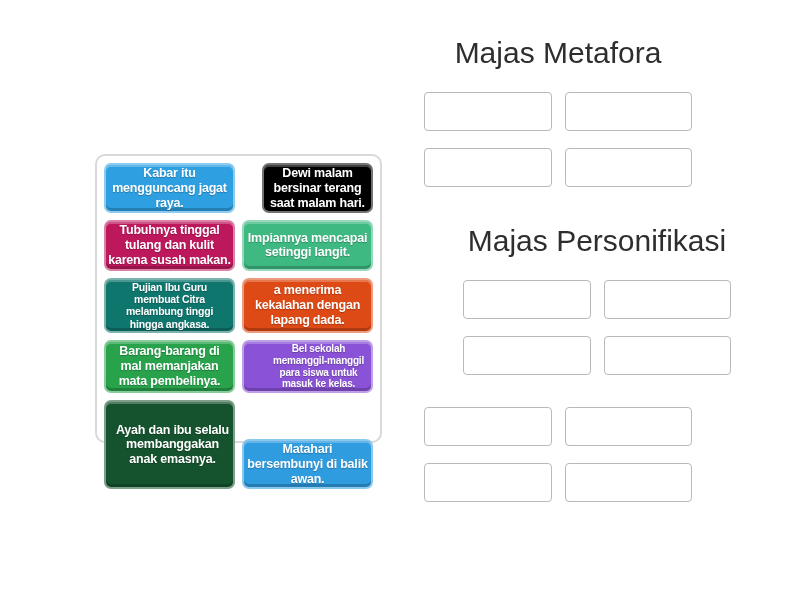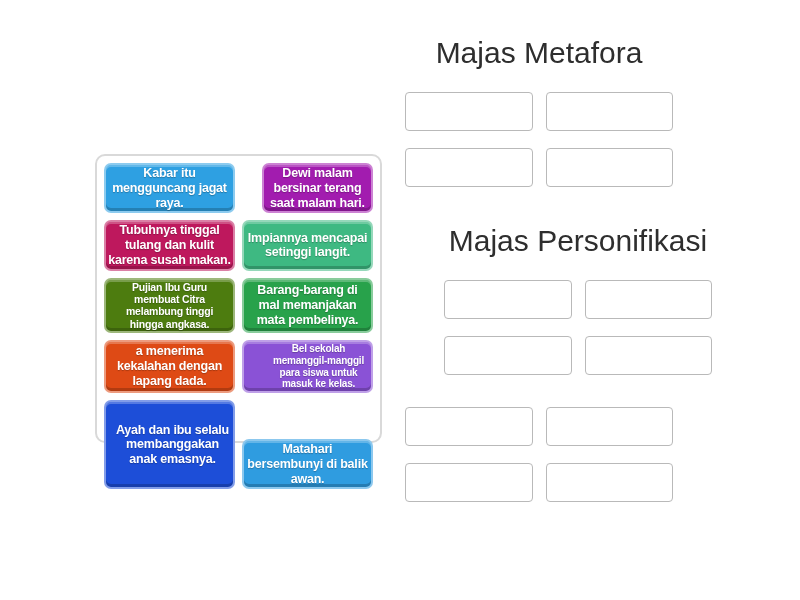--- a/index.html
+++ b/index.html
@@ -52,21 +52,21 @@
     cursor: grab;
     user-select: none;
   }
   .tile.md { font-size: 12.5px; }
   .tile.sm { font-size: 10.5px; }
   .tile.xs { font-size: 10px; padding-left: 24px; }
 
   
   .group {
     position: absolute;
-    left: 405px;
+    left: 424px;
     width: 268px;
   }
   .group.g1 { top: 32px; }
   .group.g2 { top: 220px; margin-left: 39px; }
   .group.g3 { top: 407px; }
   .group h2 {
     margin: 0 0 18px 0;
     font-size: 30px;
     font-weight: 400;
     line-height: 42px;
@@ -90,42 +90,42 @@
 </style>
 </head>
 <body>
 
 <div class="stage">
 
   <div class="panel">
       <div class="tile md" style="background: rgb(46, 160, 226);">
         <span>Kabar itu mengguncang jagat raya.</span>
       </div>
-      <div class="tile md" style="background: #a21caf; margin-left: 20px;">
+      <div class="tile md" style="background: #000000; margin-left: 20px;">
         <span>Dewi malam bersinar terang saat malam hari.</span>
       </div>
       <div class="tile md" style="background: #be185d; align-items: center;">
         <span>Tubuhnya tinggal tulang dan kulit karena susah makan.</span>
       </div>
       <div class="tile md" style="background: rgb(62, 185, 130); text-align: center;">
         <span>Impiannya mencapai setinggi langit.</span>
       </div>
-      <div class="tile sm" style="background: #4d7c0f;">
+      <div class="tile sm" style="background: #0f766e;">
         <span>Pujian Ibu Guru membuat Citra melambung tinggi hingga angkasa.</span>
+      </div>
+      <div class="tile md" style="background: rgb(222, 74, 21);">
+        <span>a menerima kekalahan dengan lapang dada.</span>
       </div>
       <div class="tile md" style="background: rgb(40, 162, 75);">
         <span>Barang-barang di mal memanjakan mata pembelinya.</span>
       </div>
-      <div class="tile md" style="background: rgb(222, 74, 21);">
-        <span>a menerima kekalahan dengan lapang dada.</span>
-      </div>
       <div class="tile xs" style="background: rgb(138, 82, 214);">
         <span>Bel sekolah memanggil-manggil para siswa untuk masuk ke kelas.</span>
       </div>
-      <div class="tile md" style="background: #1d4ed8; padding-left: 8px;">
+      <div class="tile md" style="background: #14532d; padding-left: 8px;">
         <span>Ayah dan ibu selalu membanggakan anak emasnya.</span>
       </div>
       <div class="tile md" style="background: rgb(47, 156, 224); margin-top: 39px;">
         <span>Matahari bersembunyi di balik awan.</span>
       </div>
     </div>
 
   <section class="group g1">
     <h2>Majas Metafora</h2>
     <div class="slots">

